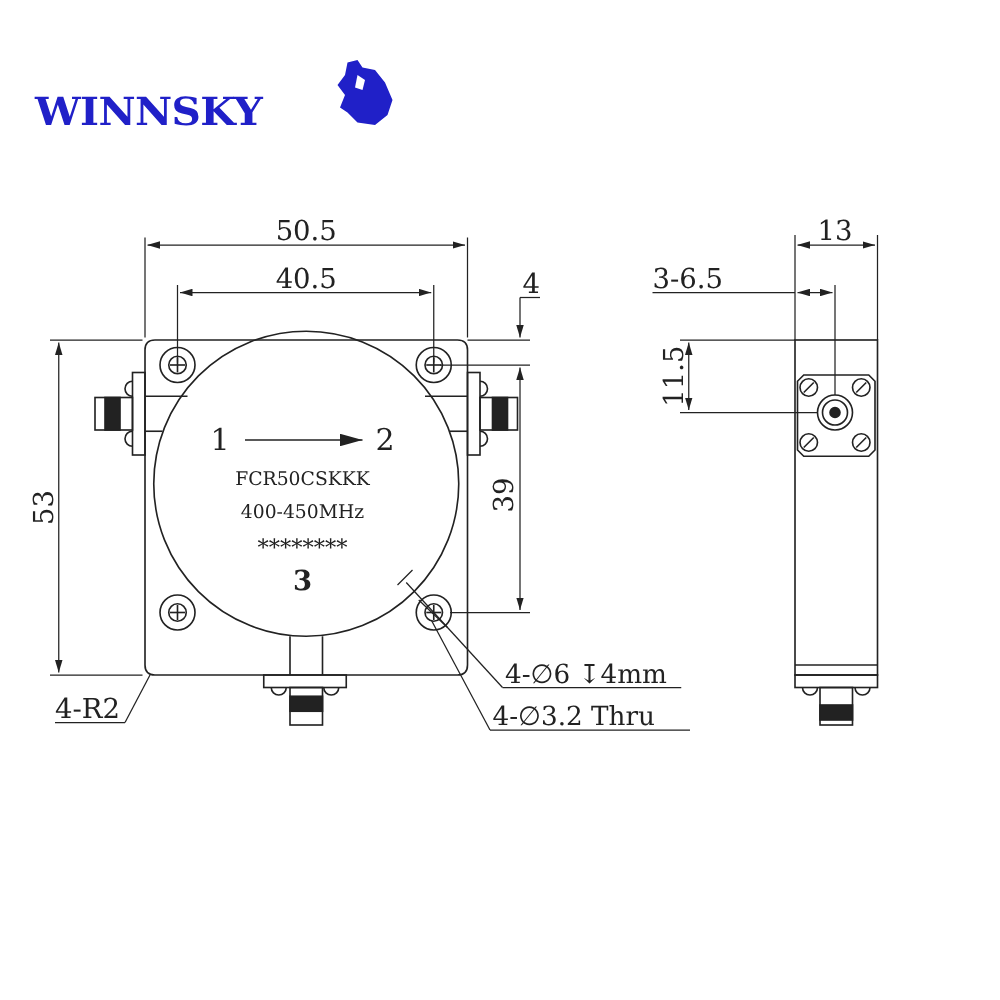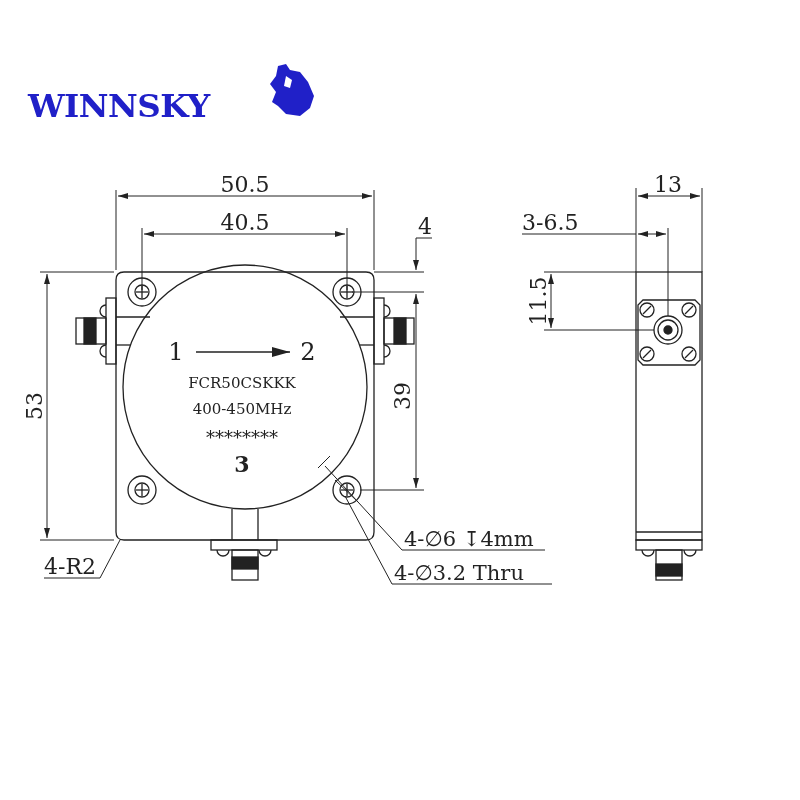--- a/index.html
+++ b/index.html
@@ -1,18 +1,18 @@
 <!DOCTYPE html>
 <html><head>
 <meta charset="utf-8">
 <style>
   html, body { margin:0; padding:0; background:#ffffff; }
   body { width:800px; height:800px; position:relative; overflow:hidden; font-family:"Liberation Serif", serif; }
   #drawing { position:absolute; left:0; top:0; }
-  .logo { position:absolute; left:28px; top:76px; width:270px; height:50px;text-align:right; }
+  .logo { position:absolute; left:28px; top:60px; width:270px; height:50px;text-align:right; }
   .logo-text { position:absolute; left:0; top:12px; font-family:"DejaVu Serif", serif; font-weight:bold; font-size:31px; color:#2020c8; letter-spacing:-0.5px; transform:scaleX(1.05); transform-origin:left; }
   svg text { font-family:"DejaVu Serif", serif; fill:#222; }
 </style>
 </head>
 <body>
 
 <div class="logo">
   <span class="logo-text">WINNSKY</span>
   <svg style="position:absolute;left:228px;top:-14px" width="70" height="60" viewBox="0 0 70 60">
     <path d="M22 4 L30 2 L34 8 L44 10 L52 20 L58 34 L54 46 L44 54 L30 52 L22 44 L16 40 L20 30 L14 22 L20 14 Z" fill="#2020c8"></path>

